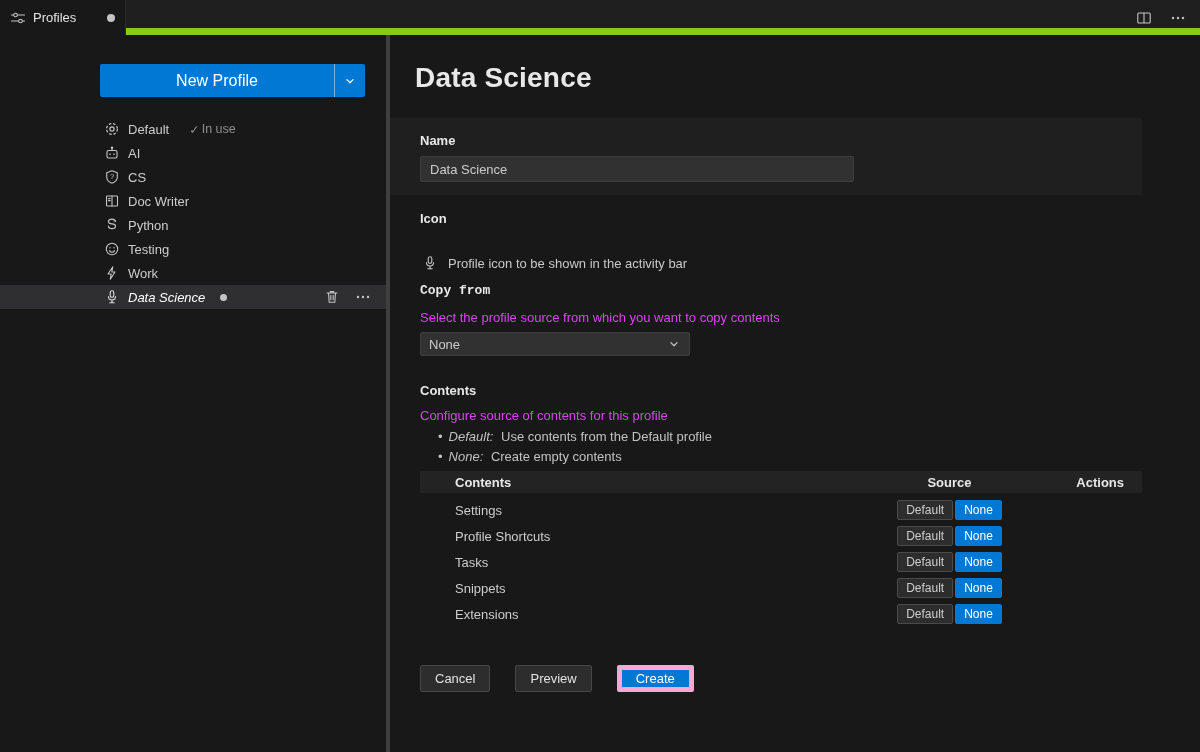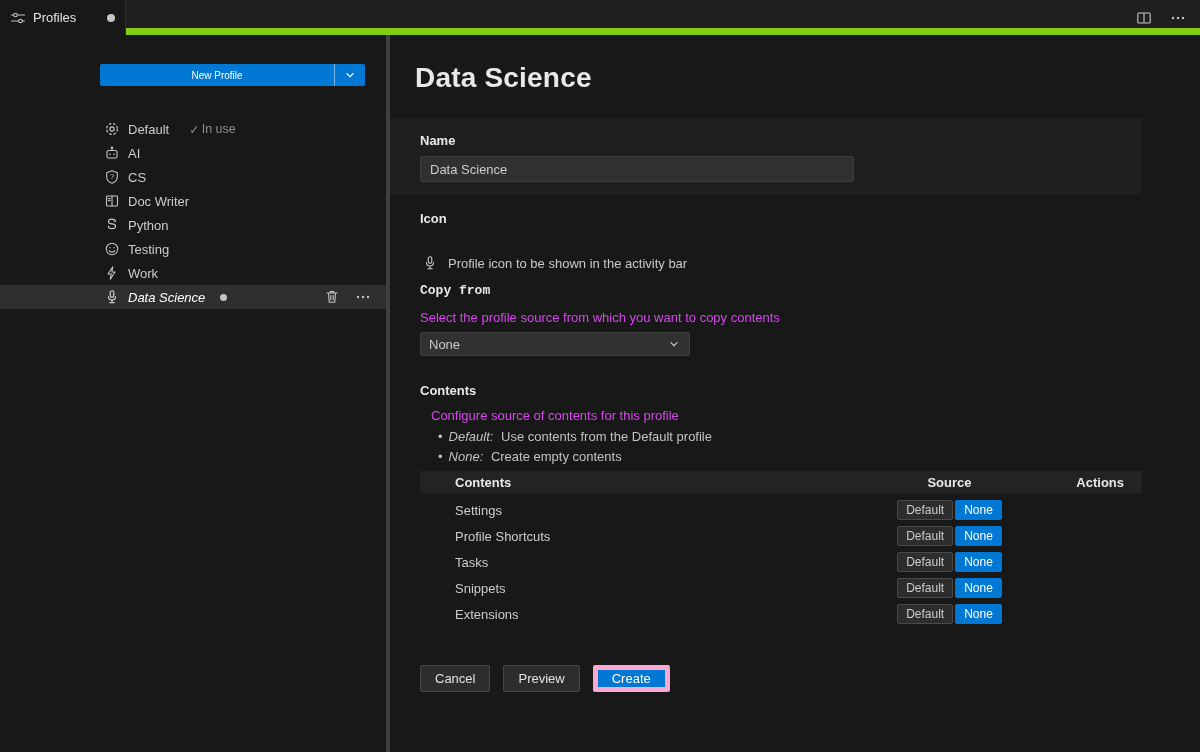--- a/index.html
+++ b/index.html
@@ -16,22 +16,22 @@
     padding:0 10px; font-size:13px; color:#e4e4e4; cursor:pointer; }
   .tab-dot { width:8px; height:8px; border-radius:50%; background:#c4c4c4; margin-left:auto; }
   .tab-actions { position:absolute; right:14px; top:0; height:35px; display:flex;
     align-items:center; gap:18px; }
   .tab-actions .abtn { cursor:pointer; }
 
   
   .sidebar { position:absolute; left:0; top:35px; width:386px; height:717px; background:#181818; }
   .sash { position:absolute; left:386px; top:35px; width:4px; height:717px; background:#3f3f3f; cursor:col-resize; }
 
-  .new-profile { position:absolute; left:100px; top:64px; width:265px; height:22px;
-    background:#0078d4; border-radius:2px; display:flex; color:#ffffff; font-size:10px; cursor:pointer; }
+  .new-profile { position:absolute; left:100px; top:64px; width:265px; height:33px;
+    background:#0078d4; border-radius:2px; display:flex; color:#ffffff; font-size:16px; cursor:pointer; }
   .new-profile-main { flex:1; display:flex; align-items:center; justify-content:center; }
   .new-profile-chev { width:31px; border-left:1px solid rgba(255,255,255,0.45);
     display:flex; align-items:center; justify-content:center; }
 
   .profile-list { position:absolute; left:0; top:117px; width:386px; }
   .profile-item { height:24px; display:flex; align-items:center; gap:8px;
     padding-left:104px; font-size:13px; color:#cccccc; cursor:pointer; }
   .picon { width:16px; height:16px; flex:0 0 16px; }
   .in-use { color:#8f8f8f; margin-left:12px; display:flex; align-items:center; gap:2px; font-size:12.5px; }
   .profile-item.selected { background:#2f2f31; color:#ffffff; }
@@ -53,21 +53,21 @@
 
   .name-input { position:absolute; left:420px; top:156px; width:434px; height:26px;
     background:#313131; border:1px solid #3e3e3e; border-radius:2px; color:#cccccc;
     font-size:13px; padding:0 9px; font-family:inherit; outline:none; }
 
   .icon-row { position:absolute; left:422px; top:234px; display:flex; align-items:center;
     gap:10px; font-size:13px; color:#c9c9c9;margin-top:21px; }
 
   .desc { position:absolute; font-size:13px; color:#d946ef; }
   #copy-desc     { left:420px; top:310px; }
-  #contents-desc { left:420px; top:408px;margin-left:11px; }
+  #contents-desc { left:420px; top:408px; }
 
   .select { position:absolute; left:420px; top:332px; width:270px; height:24px;
     background:#313131; border:1px solid #3e3e3e; border-radius:2px; display:flex;
     align-items:center; justify-content:space-between; padding:0 8px; font-size:13px;
     color:#cccccc; cursor:pointer; }
 
   .bullets { position:absolute; left:438px; top:427px; font-size:13px; color:#c2c2c2; line-height:20px; }
   .bullet .bdot { margin-right:6px; }
   .bullet i { margin-right:4px; }
 
@@ -77,21 +77,21 @@
   .thead { height:22px; background:#232324; font-weight:700; color:#e8e8e8; margin-bottom:4px; }
   .cell-name { padding-left:35px; }
   .cell-source { display:flex; justify-content:center; }
   .cell-actions { text-align:right; padding-right:18px; }
   .seg { display:flex; gap:2px; }
   .seg-btn { height:20px; padding:0 8px; font-size:12px; display:flex; align-items:center;
     border-radius:2px; cursor:pointer; }
   .seg-default { background:#2d2d2d; border:1px solid #4a4a4a; color:#cccccc; }
   .seg-none { background:#0078d4; border:1px solid #0078d4; color:#ffffff; }
 
-  .footer { position:absolute; left:420px; top:665px; display:flex; gap:13px; }
+  .footer { position:absolute; left:420px; top:665px; display:flex; gap:25px; }
   .btn { height:27px; padding:0 14px; font-size:13px; border-radius:2px; display:flex;
     align-items:center; justify-content:center; cursor:pointer; }
   .btn-secondary { background:#2d2d2d; border:1px solid #474747; color:#e2e2e2; }
   .btn-primary { background:#0078d4; border:5px solid #f9a8d4; color:#ffffff; }
 </style>
 </head>
 <body>
 
 <div class="tab-bar">
   <div class="tab">

